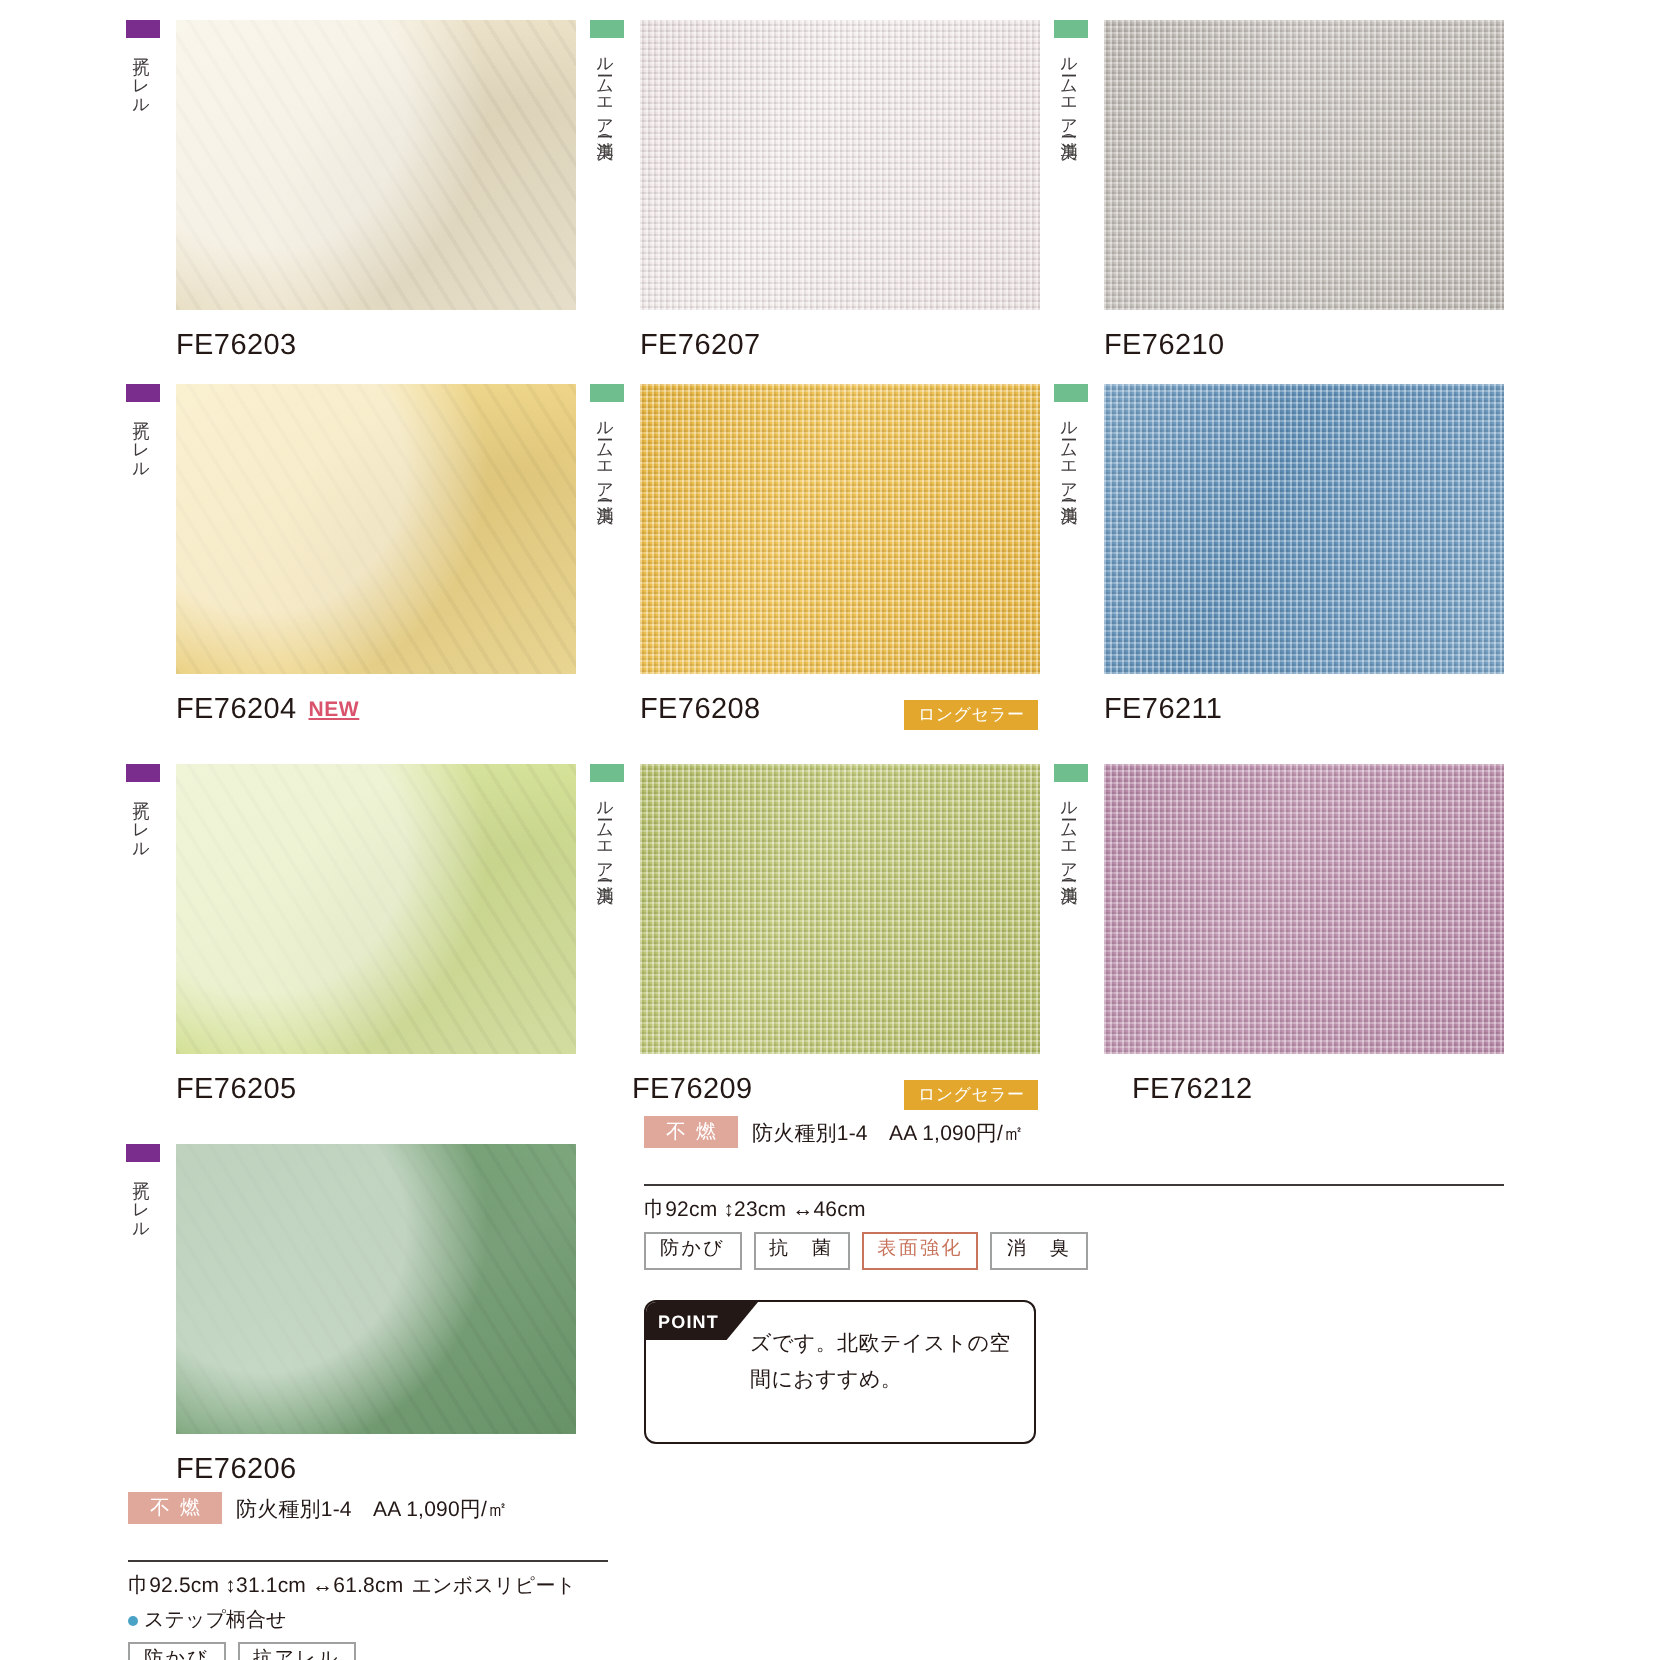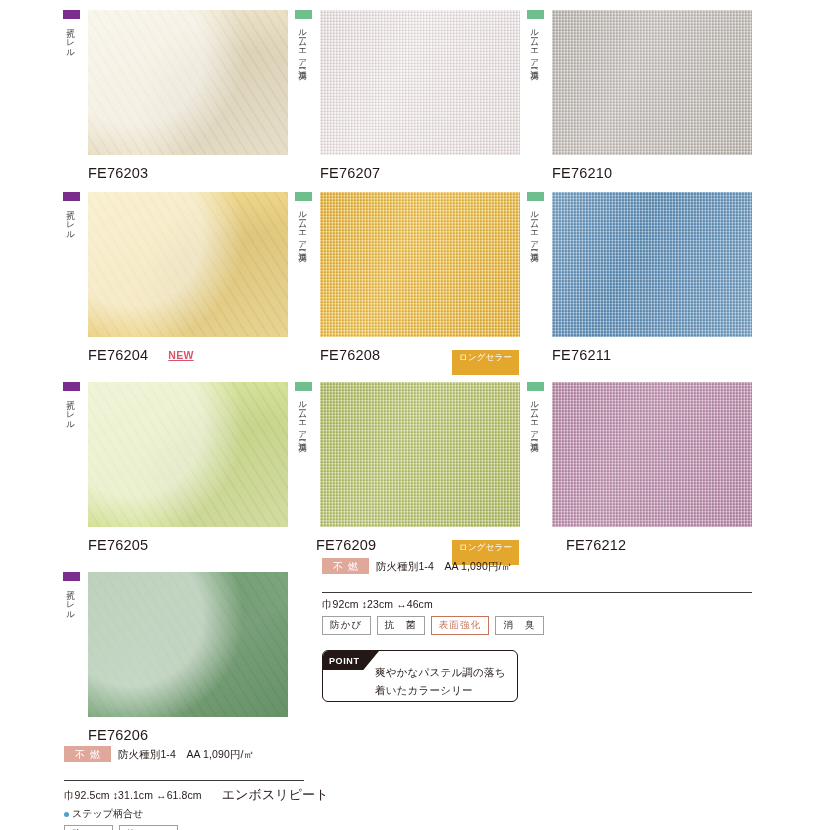--- a/index.html
+++ b/index.html
@@ -41,31 +41,31 @@
     font-size:14.5px;
     letter-spacing:0.2px;
     color:#231815;
     white-space:nowrap;
   }
   .badge-new{
     font-size:10.5px;
     color:#d9536c;
     font-weight:bold;
     letter-spacing:0.3px;
-    margin-left:20px;
+    margin-left:6px;
     vertical-align:1px;
     text-decoration:underline;
   }
   .badge-long{
     position:absolute;
     background:#e2a72c;
     color:#ffffff;
     font-size:8.5px;
     letter-spacing:0.2px;
-    padding:2px 7px 12px 7px;
+    padding:2px 7px 2px 7px;
     white-space:nowrap;
     line-height:1.25;
   }
 
   
   .spec{position:absolute;font-size:10px;color:#231815;}
   .spec .rowline{
     display:flex;align-items:flex-end;gap:7px;
     border-bottom:1.4px solid #3e3a39;
     padding-bottom:18px;
@@ -74,21 +74,21 @@
     background:#e0a79b;
     color:#ffffff;
     font-size:10px;
     letter-spacing:5px;
     padding:1.5px 6px 1.5px 11px;
     line-height:1.3;
     white-space:nowrap;
   }
   .fireinfo{font-size:10.5px;letter-spacing:0.1px;white-space:nowrap;}
   .dims{margin-top:5px;font-size:10.5px;letter-spacing:0.1px;white-space:nowrap;}
-  .repeat-note{font-size:13px;margin-left:20px;}
+  .repeat-note{font-size:10px;margin-left:4px;}
   .bullet-line{
     margin-top:3px;font-size:10px;display:flex;align-items:center;gap:3px;
   }
   .bullet-dot{
     width:5px;height:5px;border-radius:50%;background:#4aa3c7;display:inline-block;
   }
   .tagrow{margin-top:4px;display:flex;gap:6px;text-align:center;}
   .tag{
     border:1px solid #9fa0a0;
     font-size:9.5px;
@@ -227,24 +227,23 @@
     </div>
     <div class="dims">巾92cm ↕23cm ↔46cm</div>
     <div class="tagrow" id="tags-right">
         <span class="tag">防かび</span>
         <span class="tag">抗　菌</span>
         <span class="tag accent">表面強化</span>
         <span class="tag">消　臭</span>
       </div>
   </div>
 
-  <div class="pointbox" style="left:322px;top:650px;width:196px;height:52px;">
+  <div class="pointbox" style="left:322px;top:650px;width:196px;height:72px;">
     <div class="point-flag">POINT</div>
     <div class="point-text">
-      <div>爽やかなパステル調の落ち着いたカラーシリー</div>
       <div>ズです。北欧テイストの空間におすすめ。</div>
     </div>
   </div>
 
   <div class="spec" style="left:64px;top:746px;width:240px;">
     <div class="rowline">
       <span class="fuel">不燃</span>
       <span class="fireinfo">防火種別1-4　AA 1,090円/㎡</span>
     </div>
     <div class="dims">

